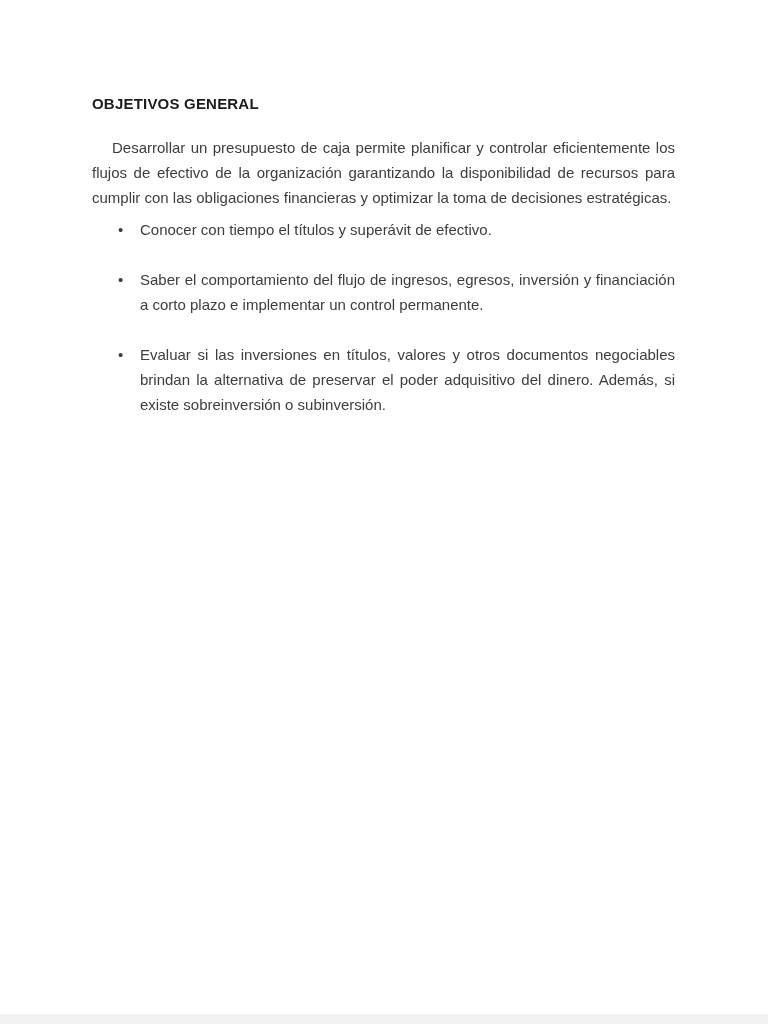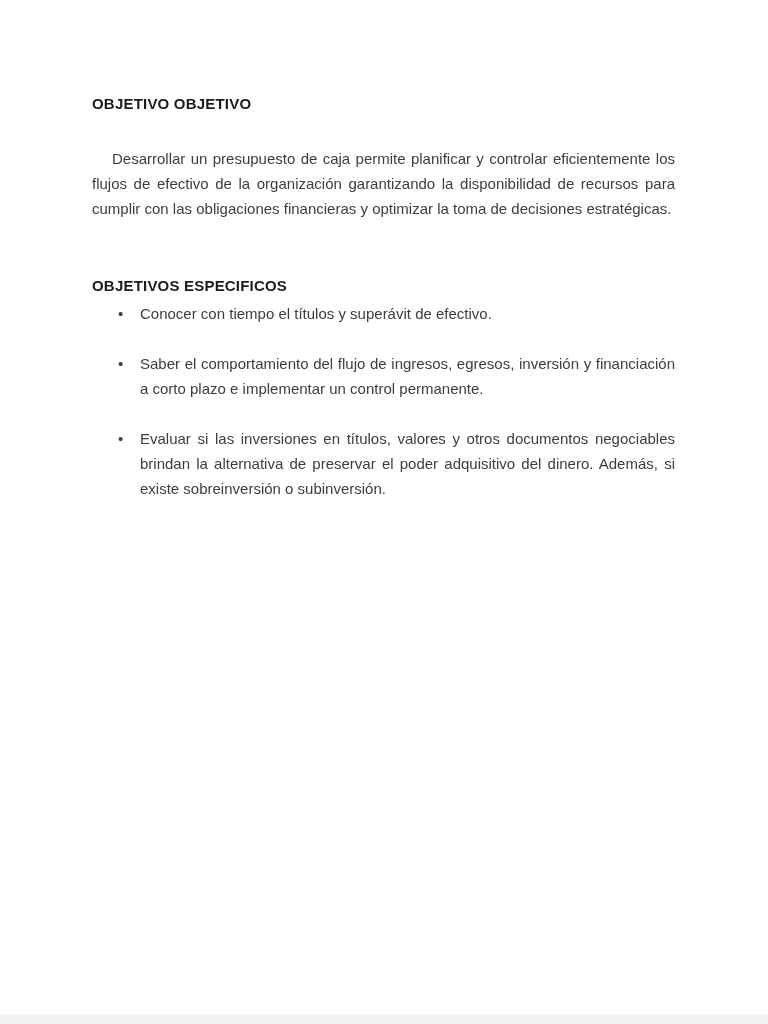--- a/index.html
+++ b/index.html
@@ -26,21 +26,21 @@
     letter-spacing: 0.2px;
   }
   .heading.second {
     margin-top: 56px;
   }
   .para {
     font-size: 15px;
     line-height: 25px;
     text-align: justify;
     text-indent: 20px;
-    margin: 34px 0 0 0;
+    margin: 23px 0 0 0;
     color: #3d3d3d;
   }
   ul.bullets {
     list-style: none;
     margin: 7px 0 0 0;
     padding: 0 0 0 26px;
   }
   ul.bullets li {
     display: flex;
     align-items: flex-start;
@@ -64,25 +64,24 @@
     width: 100%;
     height: 10px;
     background: #f2f2f2;
   }
 </style>
 </head>
 <body>
 
 <div class="page">
 
-  <h1 class="heading">OBJETIVO OBJETIVO</h1>
+  <h1 class="heading">OBJETIVOS GENERAL</h1>
 
   <p class="para">Desarrollar un presupuesto de caja permite planificar y controlar eficientemente los flujos de efectivo de la organización garantizando la disponibilidad de recursos para cumplir con las obligaciones financieras y optimizar la toma de decisiones estratégicas.</p>
 
-  <h1 class="heading second">OBJETIVOS ESPECIFICOS</h1>
 
   <ul class="bullets">
     <li>
       <span class="marker">•</span>
       <span class="btext">Conocer con tiempo el títulos y superávit de efectivo.</span>
     </li>
     <li>
       <span class="marker">•</span>
       <span class="btext">Saber el comportamiento del flujo de ingresos, egresos, inversión y financiación a corto plazo e implementar un control permanente.</span>
     </li>

